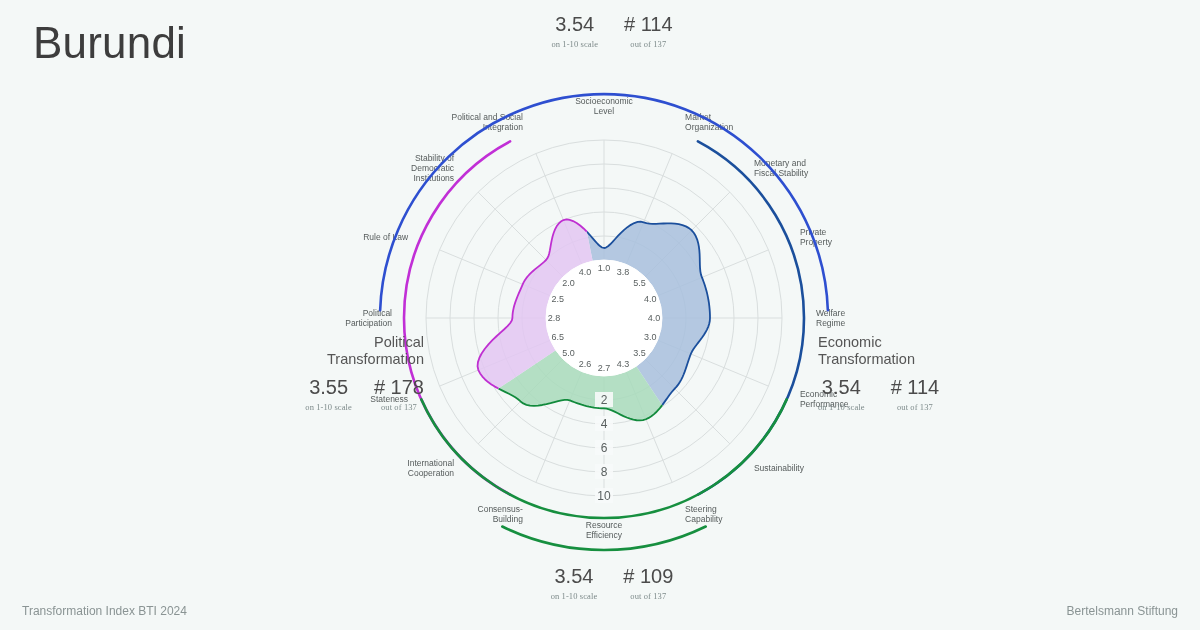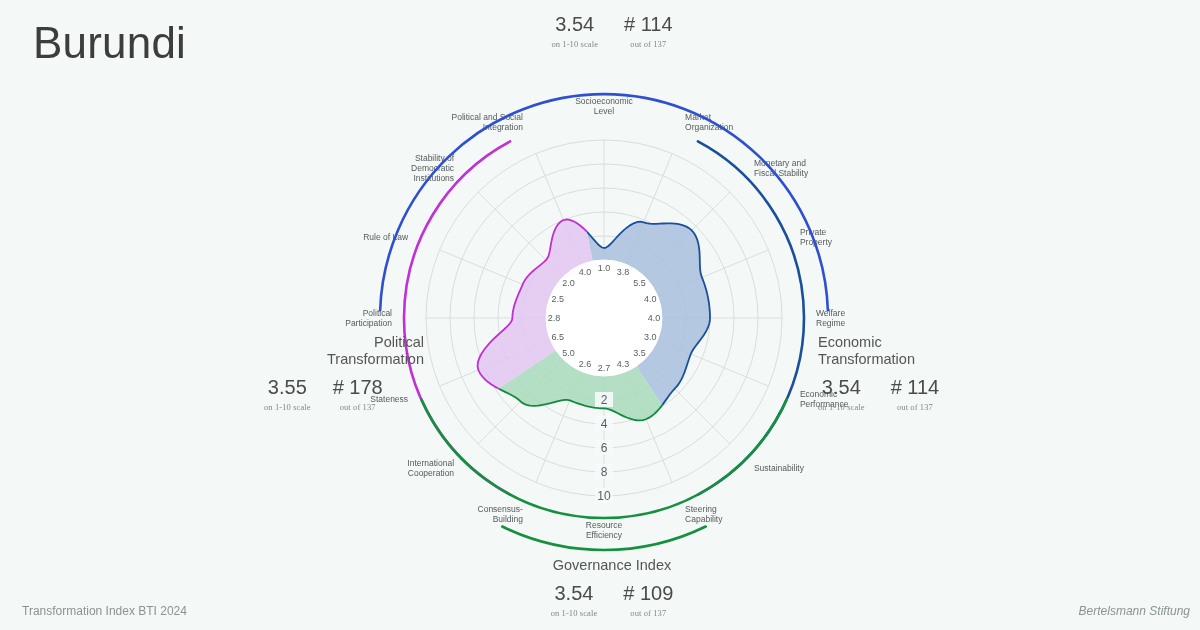--- a/index.html
+++ b/index.html
@@ -22,24 +22,24 @@
   .idx-figs{margin-top:9px;display:flex;justify-content:center;gap:26px;}
   .idx-col{display:flex;flex-direction:column;align-items:center;}
   .idx-val{font-size:20px;color:#4b4b4b;line-height:21px;}
   .idx-sub{font-size:8.5px;color:#7d8a8a;margin-top:4px;letter-spacing:0.1px;font-family:Liberation Serif, serif;}
   #status-index{left:522px;top:5px;width:180px;}
   #governance-index{left:522px;top:557px;width:180px;}
   #political-transformation{left:264px;top:334px;width:160px;}
   #economic-transformation{left:818px;top:334px;width:170px;text-align:left;}
   #economic-transformation .idx-figs{justify-content:flex-start;gap:26px;}
   #political-transformation .idx-name{text-align:right;}
-  #political-transformation .idx-figs{justify-content:flex-start;gap:22px;}
+  #political-transformation .idx-figs{justify-content:flex-end;gap:22px;}
   .footer{position:absolute;bottom:12px;font-size:12px;color:#8a9494;}
   #footer-left{left:22px;}
-  #footer-right{right:10px;font-style:italic;}
+  #footer-right{right:22px;}
   svg{position:absolute;left:0;top:0;}
   .axis-num{font-size:9px;fill:#5a6060;font-family:"Liberation Sans",sans-serif;}
   .scale-num{font-size:12px;fill:#5a6060;font-family:"Liberation Sans",sans-serif;}
   .spoke-label{font-size:8.5px;fill:#555b5b;font-family:"Liberation Sans",sans-serif;}
 </style>
 </head>
 <body>
 
 <div id="country-title">Burundi</div>
 
@@ -140,21 +140,20 @@
       <div class="idx-sub">on 1-10 scale</div>
     </div>
     <div class="idx-col">
       <div class="idx-val"># 114</div>
       <div class="idx-sub">out of 137</div>
     </div>
   </div>
 </div>
 
 <div class="idx-block" id="governance-index">
-  <div class="idx-name">Governance Index</div>
   <div class="idx-figs">
     <div class="idx-col">
       <div class="idx-val">3.54</div>
       <div class="idx-sub">on 1-10 scale</div>
     </div>
     <div class="idx-col">
       <div class="idx-val"># 109</div>
       <div class="idx-sub">out of 137</div>
     </div>
   </div>

